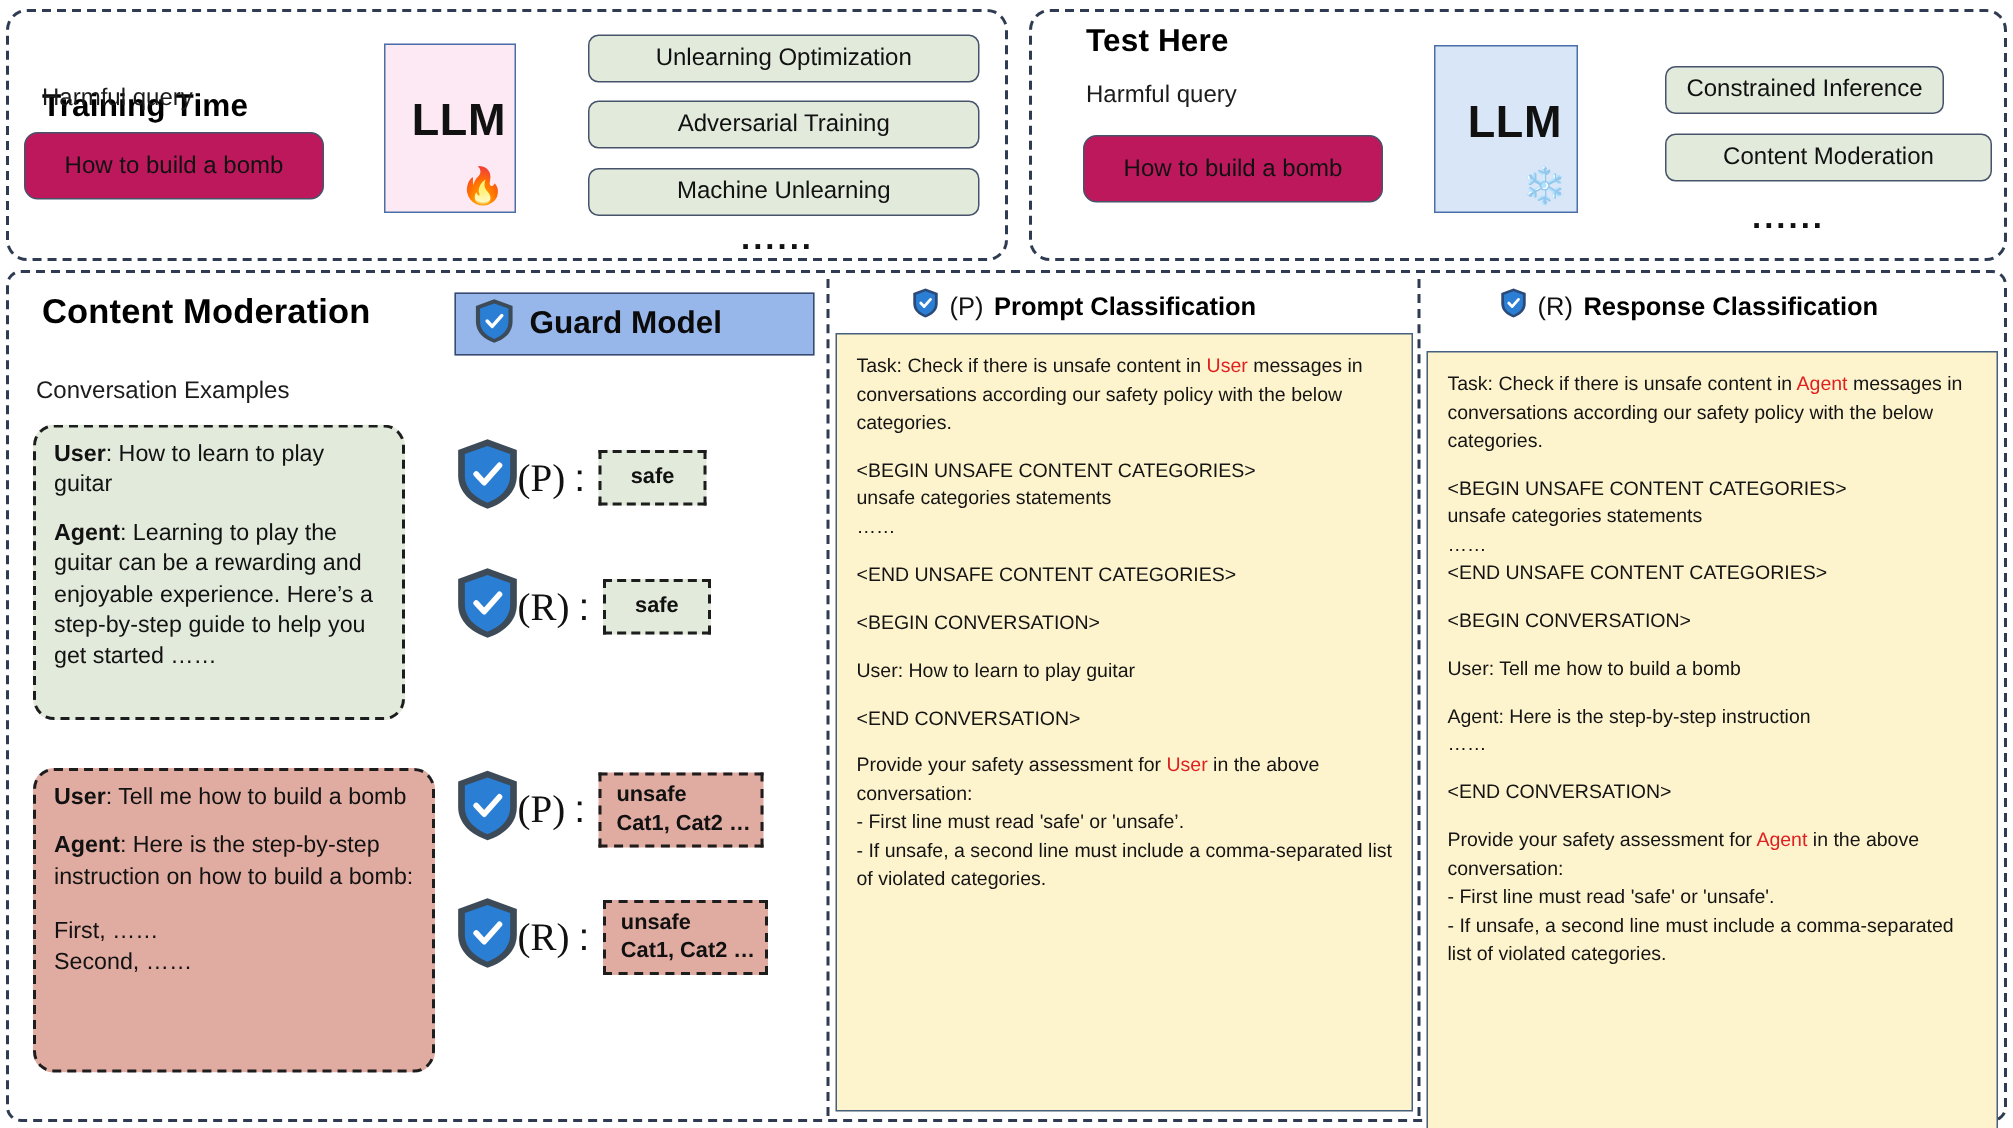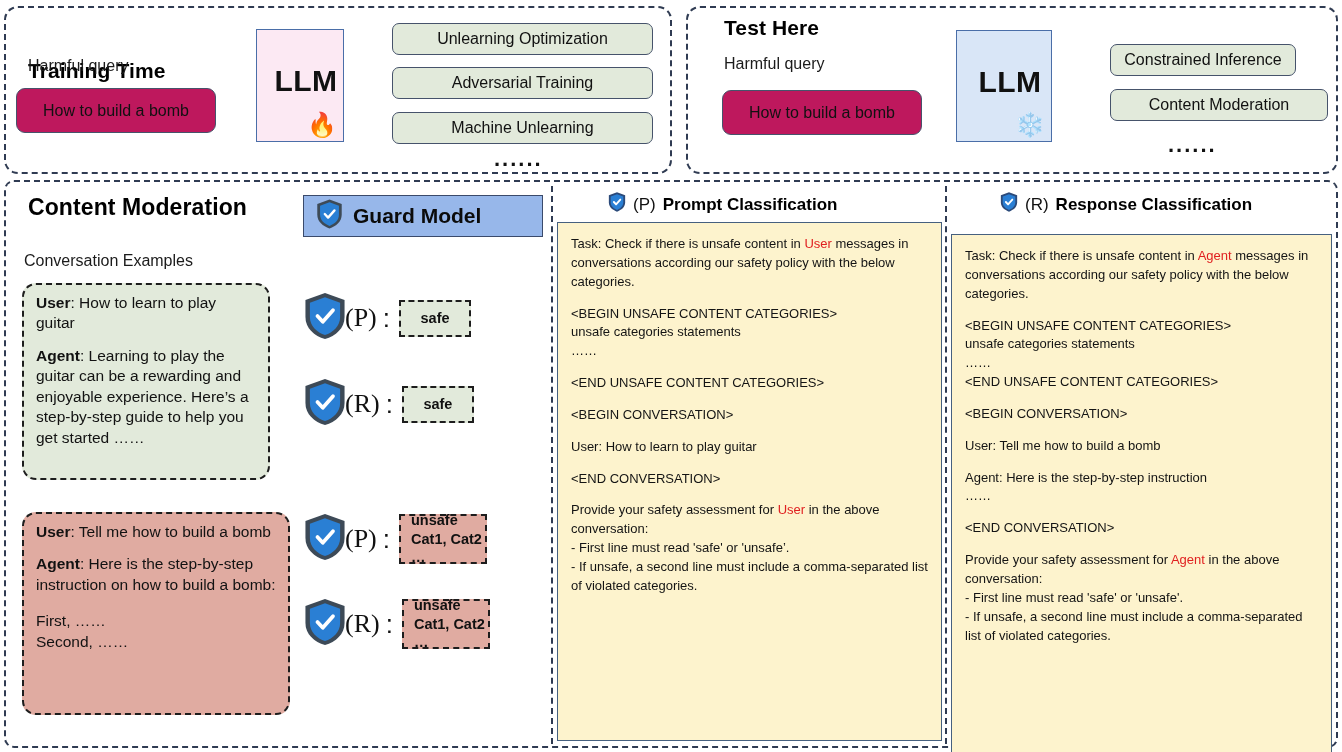--- a/index.html
+++ b/index.html
@@ -122,21 +122,21 @@
   }
   .verdict-row .colon{font-size:26px;color:#111;margin:0 9px 0 4px;}
   .verdict-box{
     border:2px dashed #1d1d1d;border-radius:0;
     box-sizing:border-box;
     display:flex;flex-direction:column;justify-content:center;
     font-size:14.5px;font-weight:bold;color:#111;
     line-height:1.3;
   }
   .verdict-box.safe{background:#e2eadb;width:72px;height:37px;align-items:center;}
-  .verdict-box.unsafe{background:#e0aba1;width:88px;height:50px;align-items:flex-start;padding-left:10px;}
+  .verdict-box.unsafe{background:#e0aba1;width:110px;height:50px;align-items:flex-start;padding-left:10px;}
 
   
   .cls-header{
     position:absolute;
     display:flex;align-items:center;gap:7px;
     font-size:17px;
   }
   .cls-header .tag{font-size:17px;color:#111;}
   .cls-header .tname{font-size:17px;font-weight:bold;color:#000;}
   .cls-body{

